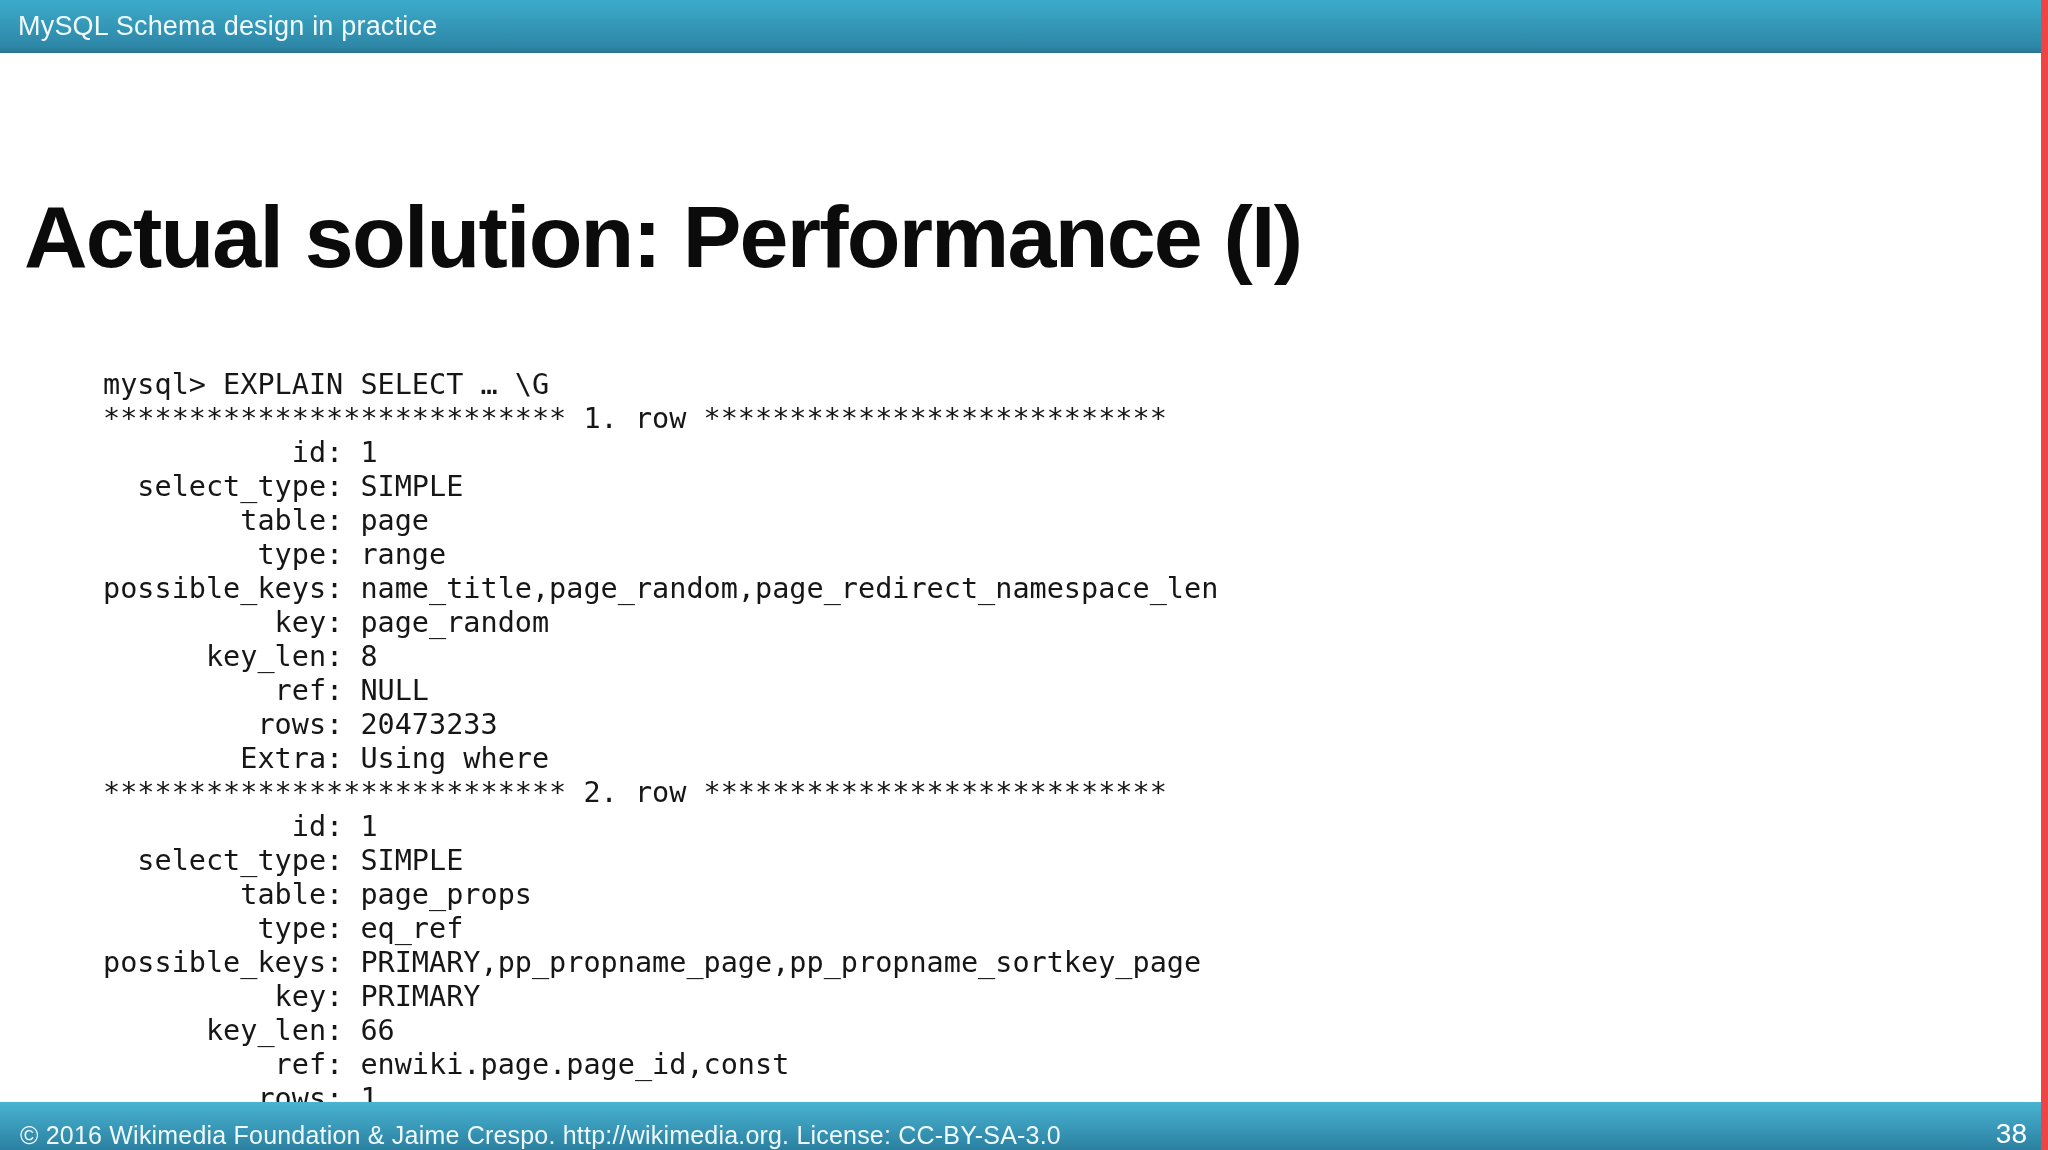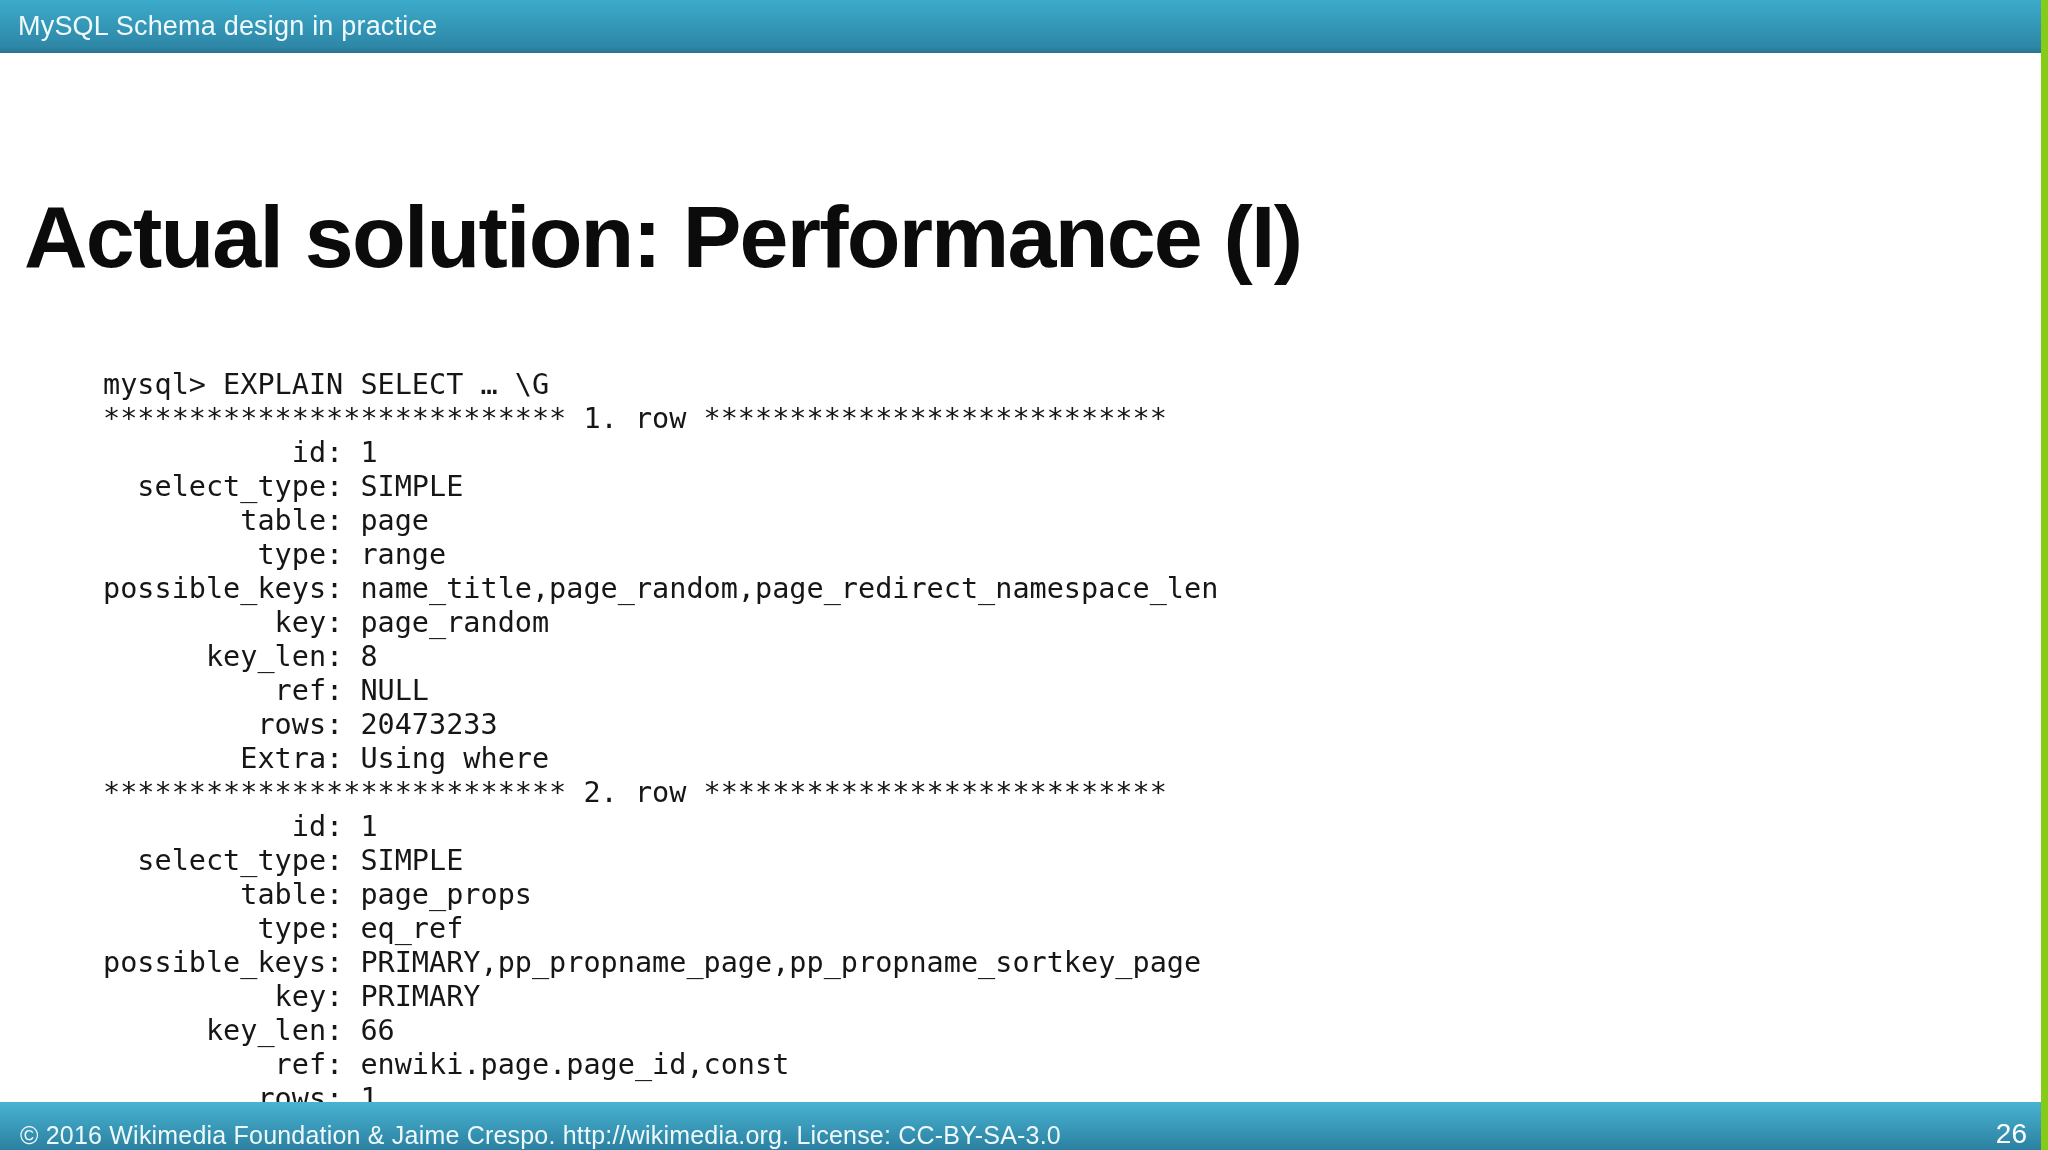--- a/index.html
+++ b/index.html
@@ -6,21 +6,21 @@
   html, body {
     width: 2048px; height: 1150px;
     background: #ffffff;
     overflow: hidden;
     font-family: "Liberation Sans", sans-serif;
   }
   .slide {
     position: absolute;
     left: 0; top: 0;
     width: 2048px; height: 1150px;
-    background: #84cc16;
+    background: #ef4444;
   }
   
   .titlebar {
     position: absolute;
     left: 0; top: 0;
     width: 2041px; height: 53px;
     background: linear-gradient(to bottom, #3cabcb 0%, #2e87a7 88%, #27748f 100%);
     display: flex;
     align-items: center;
   }
@@ -114,16 +114,16 @@
 possible_keys: PRIMARY,pp_propname_page,pp_propname_sortkey_page
           key: PRIMARY
       key_len: 66
           ref: enwiki.page.page_id,const
          rows: 1
         Extra: Using where; Using index; Not exists</pre>
   </div>
 
   <div class="footer">
     <span class="footer-copyright">© 2016 Wikimedia Foundation &amp; Jaime Crespo. http://wikimedia.org. License: CC-BY-SA-3.0</span>
-    <span class="footer-pagenum">26</span>
+    <span class="footer-pagenum">38</span>
   </div>
 
 </div>
 
 </body></html>

